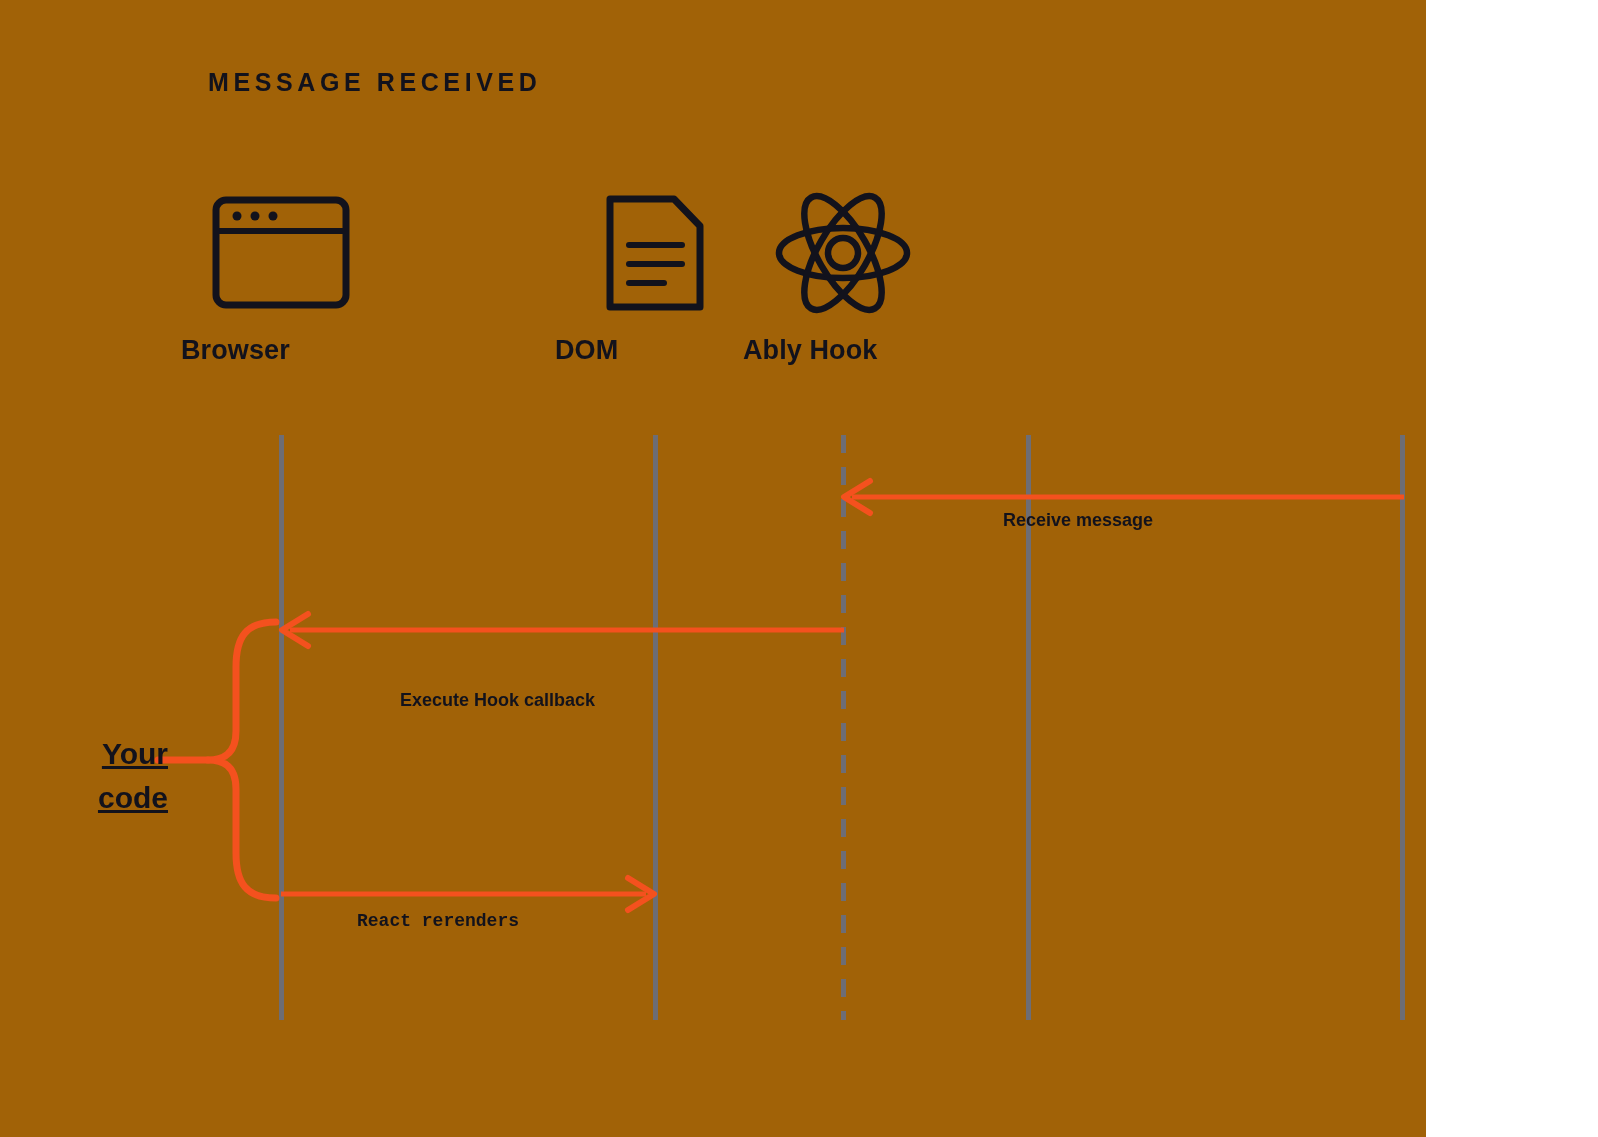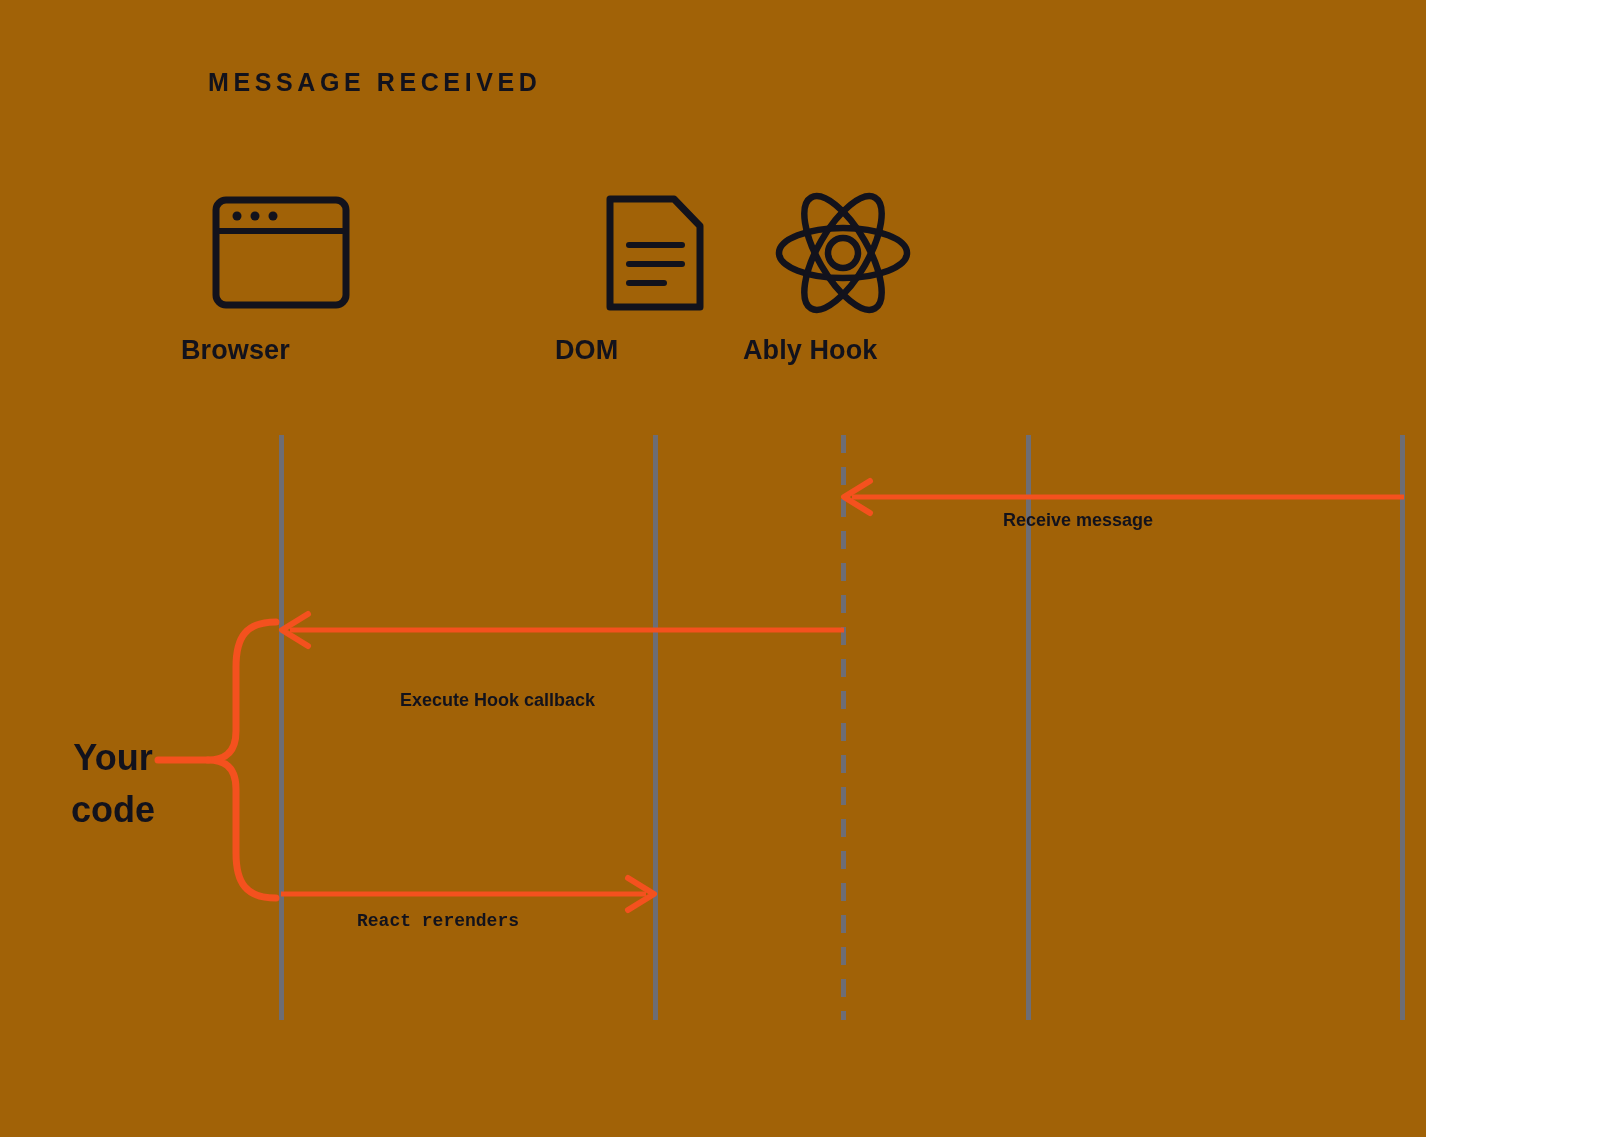--- a/index.html
+++ b/index.html
@@ -70,25 +70,26 @@
   }
   .arrow-label {
     position: absolute;
     font-size: 18px;
     font-weight: bold;
     color: #12121c;
     white-space: nowrap;
   }
   .brace-label {
     position: absolute;
-    font-size: 36px;
+    font-size: 30px;
     font-weight: bold;
     color: #12121c;
     line-height: 1.45;
-    text-align: center;
+    text-align: right;
+    text-decoration: underline;
   }
   svg { display: block; overflow: visible; }
 </style>
 </head>
 <body>
 
 <div id="diagram-root">
 
   <div class="title">MESSAGE RECEIVED</div>
 

